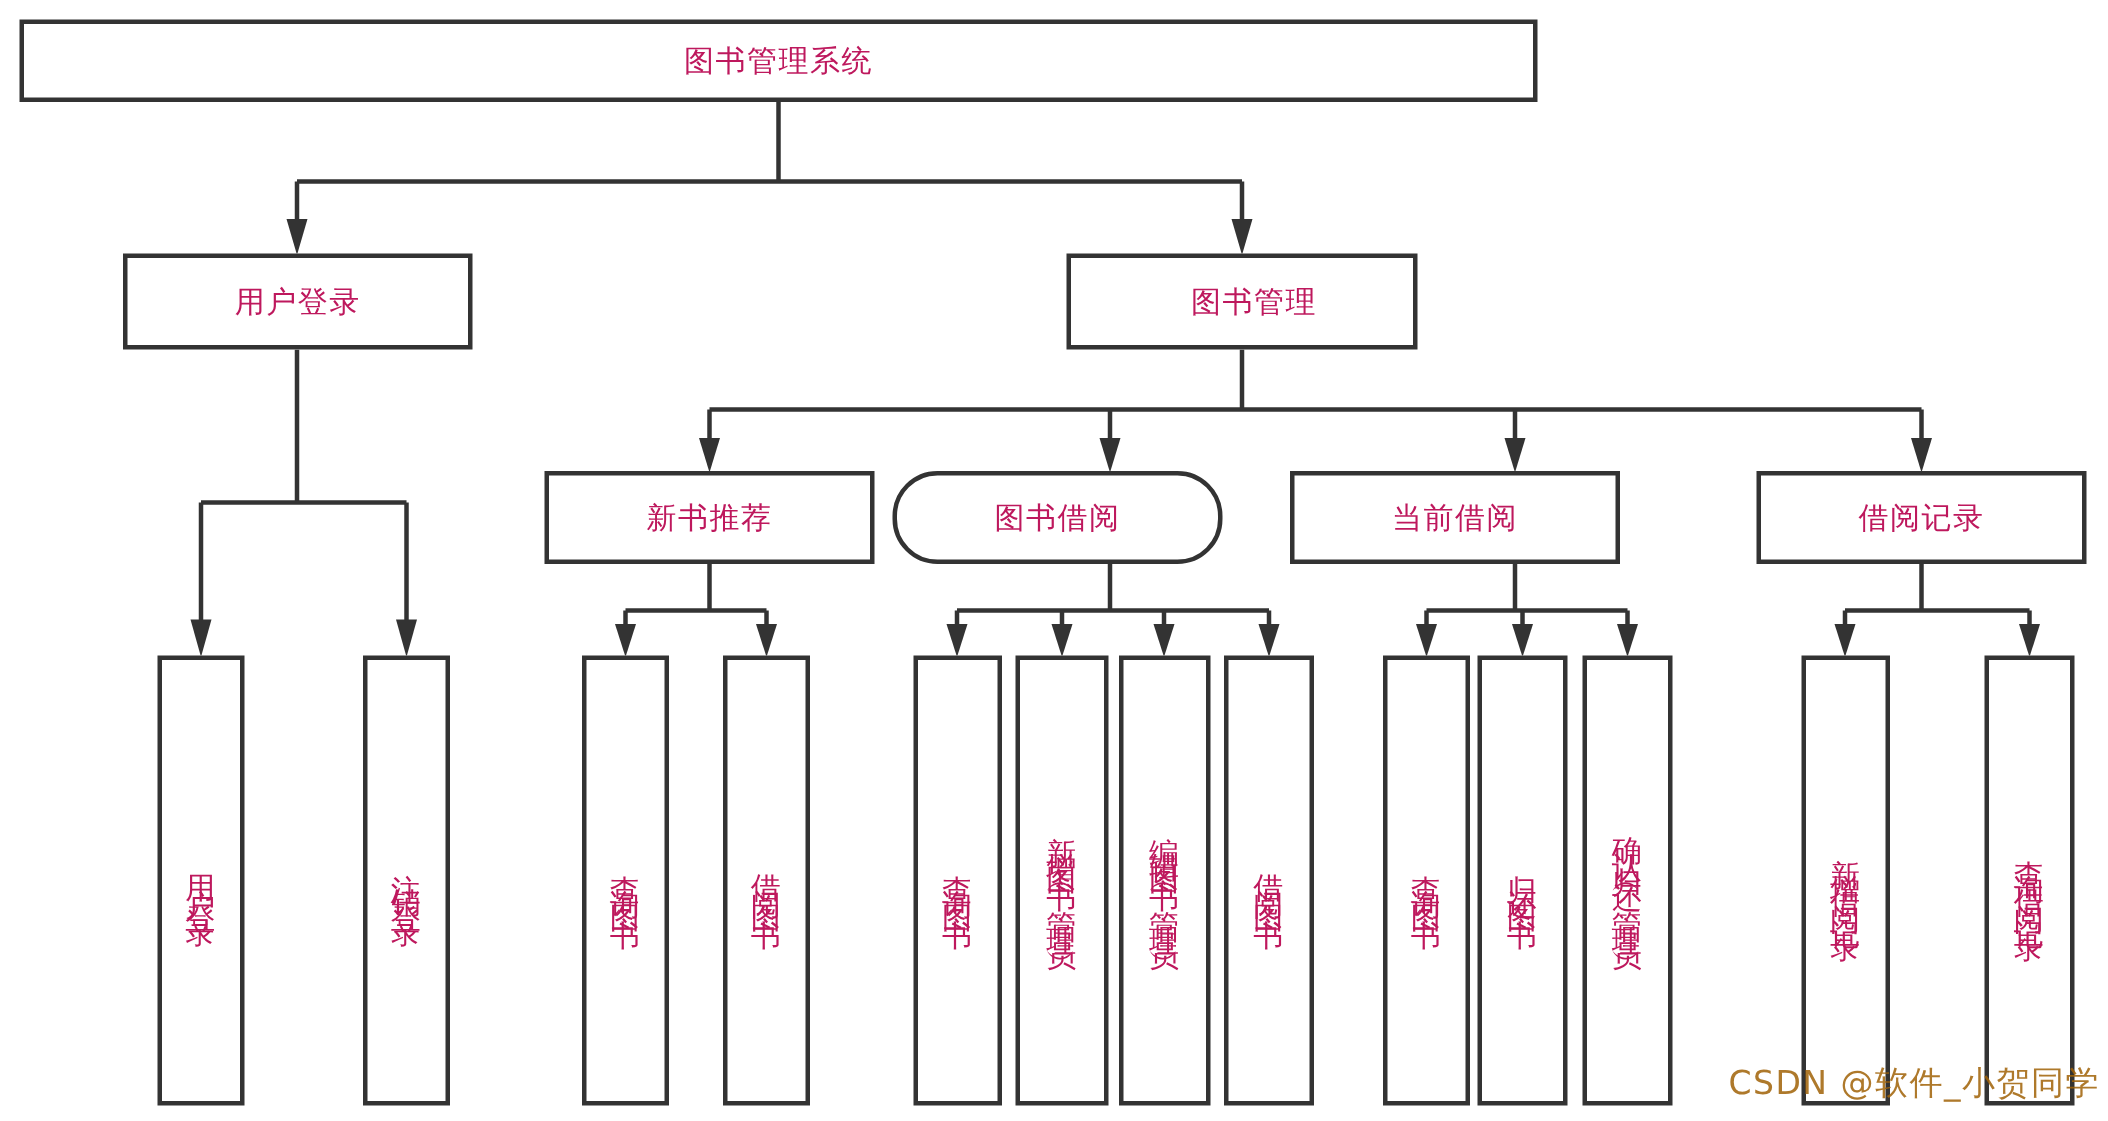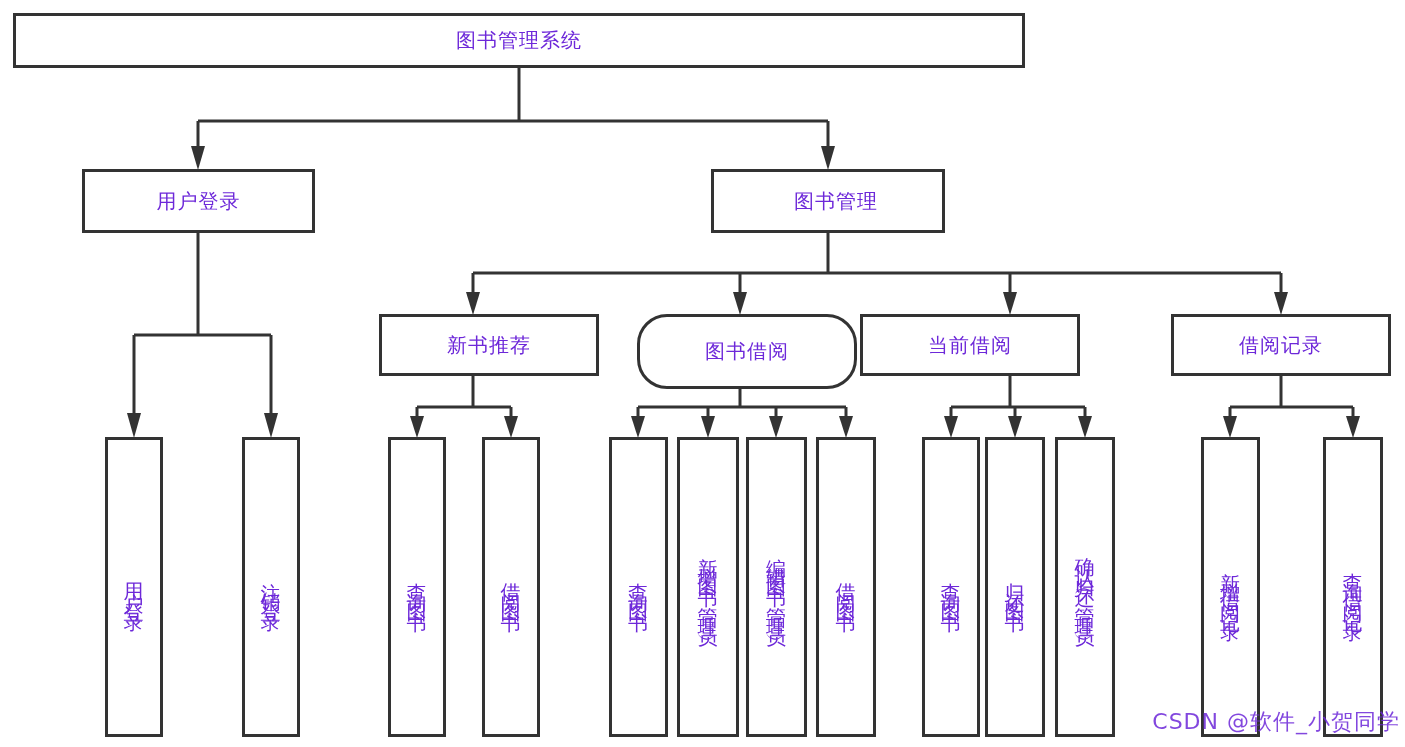--- a/index.html
+++ b/index.html
@@ -4,52 +4,52 @@
 <style>
   html,body{margin:0;padding:0;background:#ffffff;}
   .canvas{
     position:relative;width:1405px;height:747px;background:#ffffff;
     font-family:"DejaVu Sans","Liberation Sans",sans-serif;overflow:hidden;
   }
   svg.connectors{position:absolute;left:0;top:0;width:1405px;height:747px;}
   .box{
     position:absolute;background:#ffffff;border:3px solid #333333;box-sizing:border-box;
     display:flex;align-items:center;justify-content:center;
-    color:#6d28d9;z-index:2;
+    color:#be185d;z-index:2;
   }
   .h-box{font-size:20px;letter-spacing:1px;white-space:nowrap;}
   .v-box{
     writing-mode:vertical-rl;text-orientation:mixed;
     font-size:20px;letter-spacing:10px;line-height:1.1;
   }
   
   .n-root{left:13px;top:13px;width:1012px;height:55px;}
   .n-userlogin{left:82px;top:169px;width:233px;height:64px;}
   .n-bookmgmt{left:711px;top:169px;width:234px;height:64px;padding-left:16px;}
-  .n-newbook{left:379px;top:314px;width:220px;height:62px;}
-  .n-borrow{left:637px;top:314px;width:220px;height:75px;border-radius:30px;}
+  .n-newbook{left:363px;top:314px;width:220px;height:62px;}
+  .n-borrow{left:595px;top:314px;width:220px;height:62px;border-radius:30px;}
   .n-current{left:860px;top:314px;width:220px;height:62px;}
   .n-records{left:1171px;top:314px;width:220px;height:62px;}
   .leaf{top:437px;height:300px;}
   .l1{left:105px;width:58px;}
   .l2{left:242px;width:58px;}
   .l3{left:388px;width:58px;}
   .l4{left:482px;width:58px;}
   .l5{left:609px;width:59px;}
   .l6{left:677px;width:62px;}
   .l7{left:746px;width:61px;}
   .l8{left:816px;width:60px;}
   .l9{left:922px;width:58px;}
   .l10{left:985px;width:60px;}
   .l11{left:1055px;width:60px;}
   .l12{left:1201px;width:59px;}
   .l13{left:1323px;width:60px;}
   .watermark{
     position:absolute;right:5px;bottom:10px;z-index:5;
-    font-size:22px;color:#6d28d9;opacity:0.85;letter-spacing:1px;white-space:nowrap;
+    font-size:22px;color:#a16207;opacity:0.85;letter-spacing:1px;white-space:nowrap;
   }
 </style>
 </head>
 <body>
 
 <div class="canvas">
 
   <svg class="connectors" viewBox="0 0 1405 747" xmlns="http://www.w3.org/2000/svg">
     <g stroke="#333333" stroke-width="3" fill="none">
 

